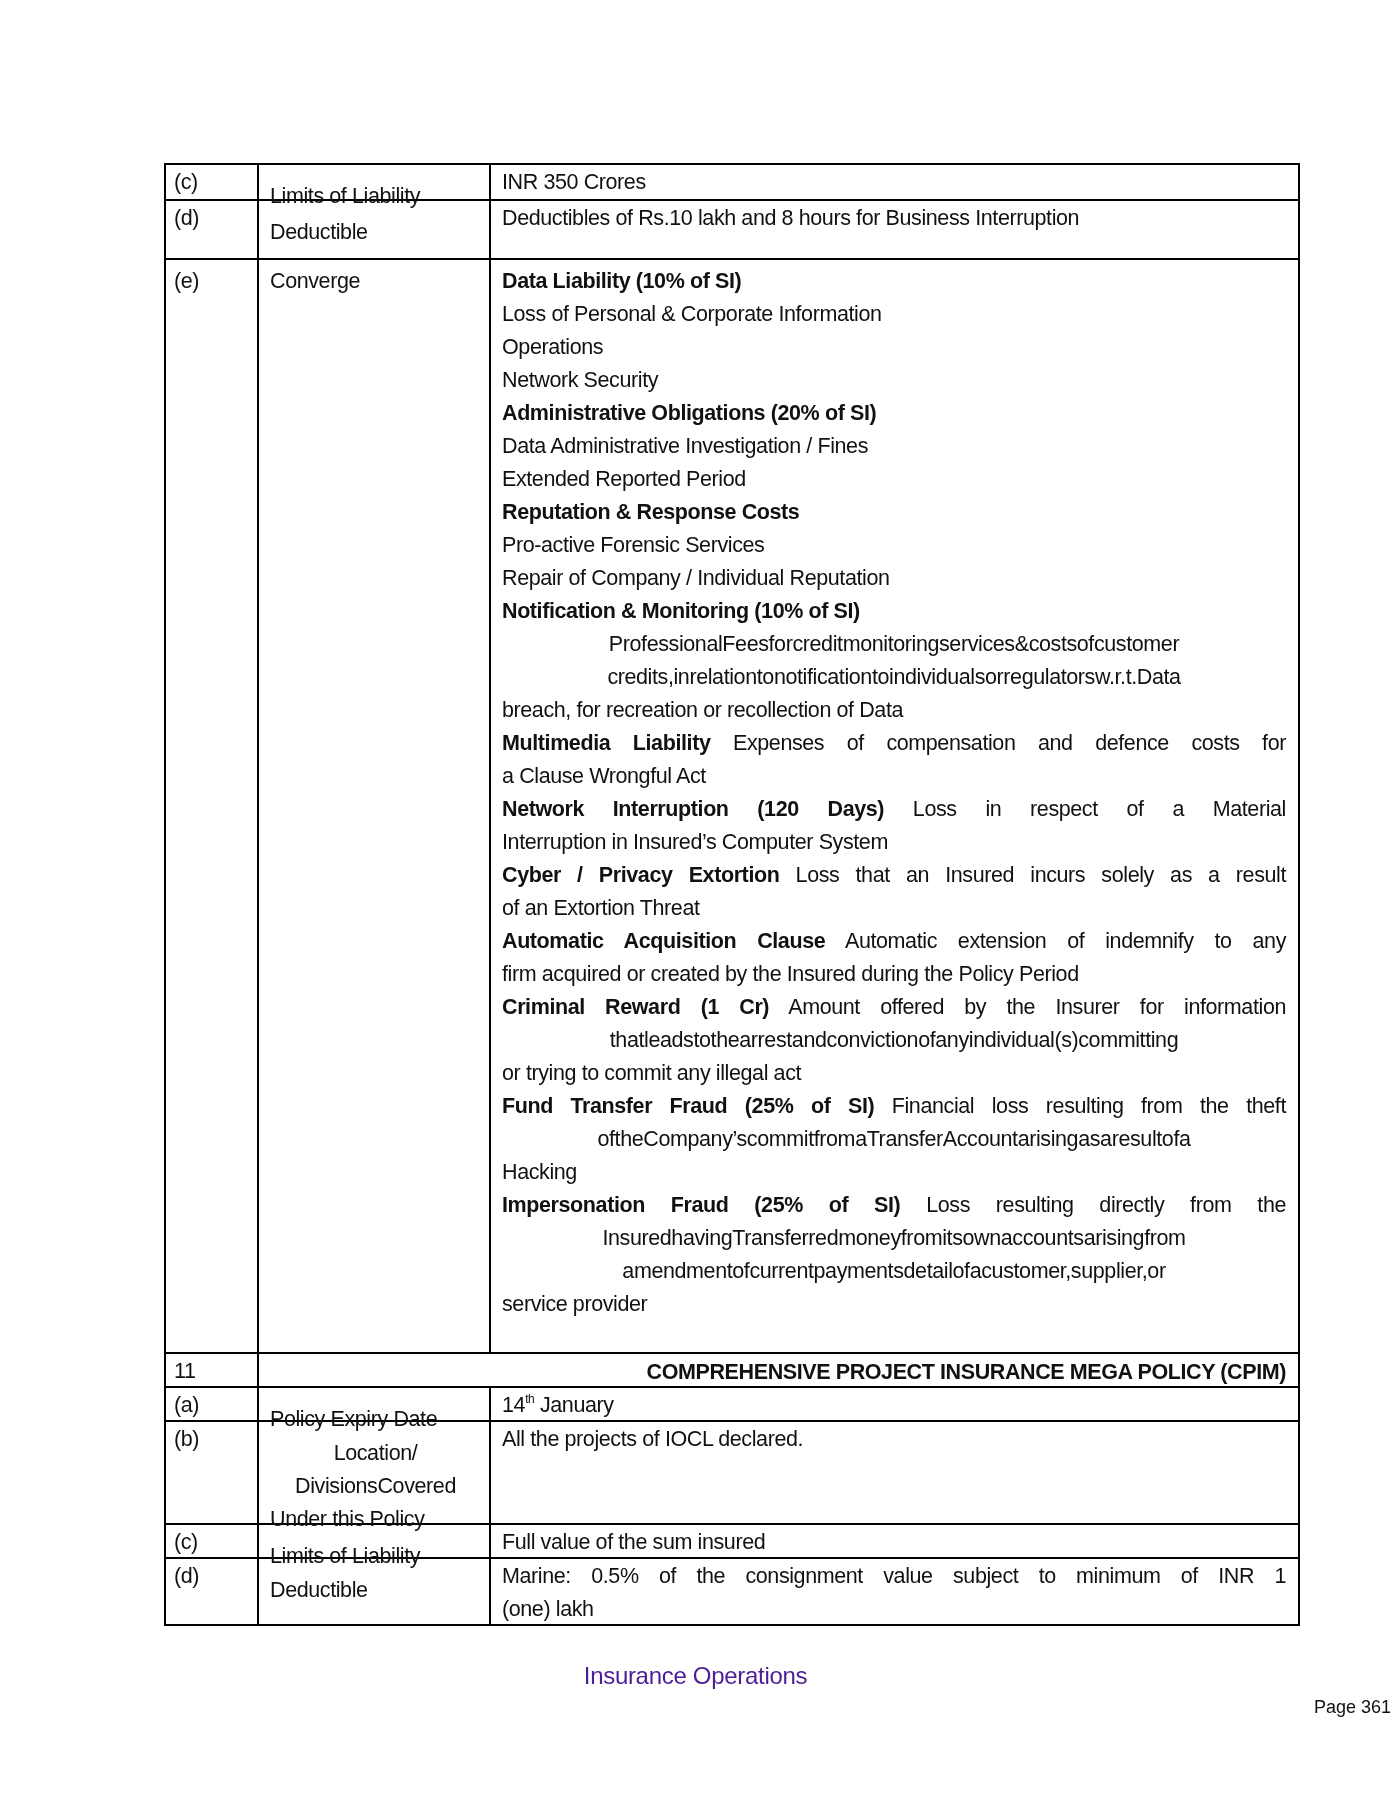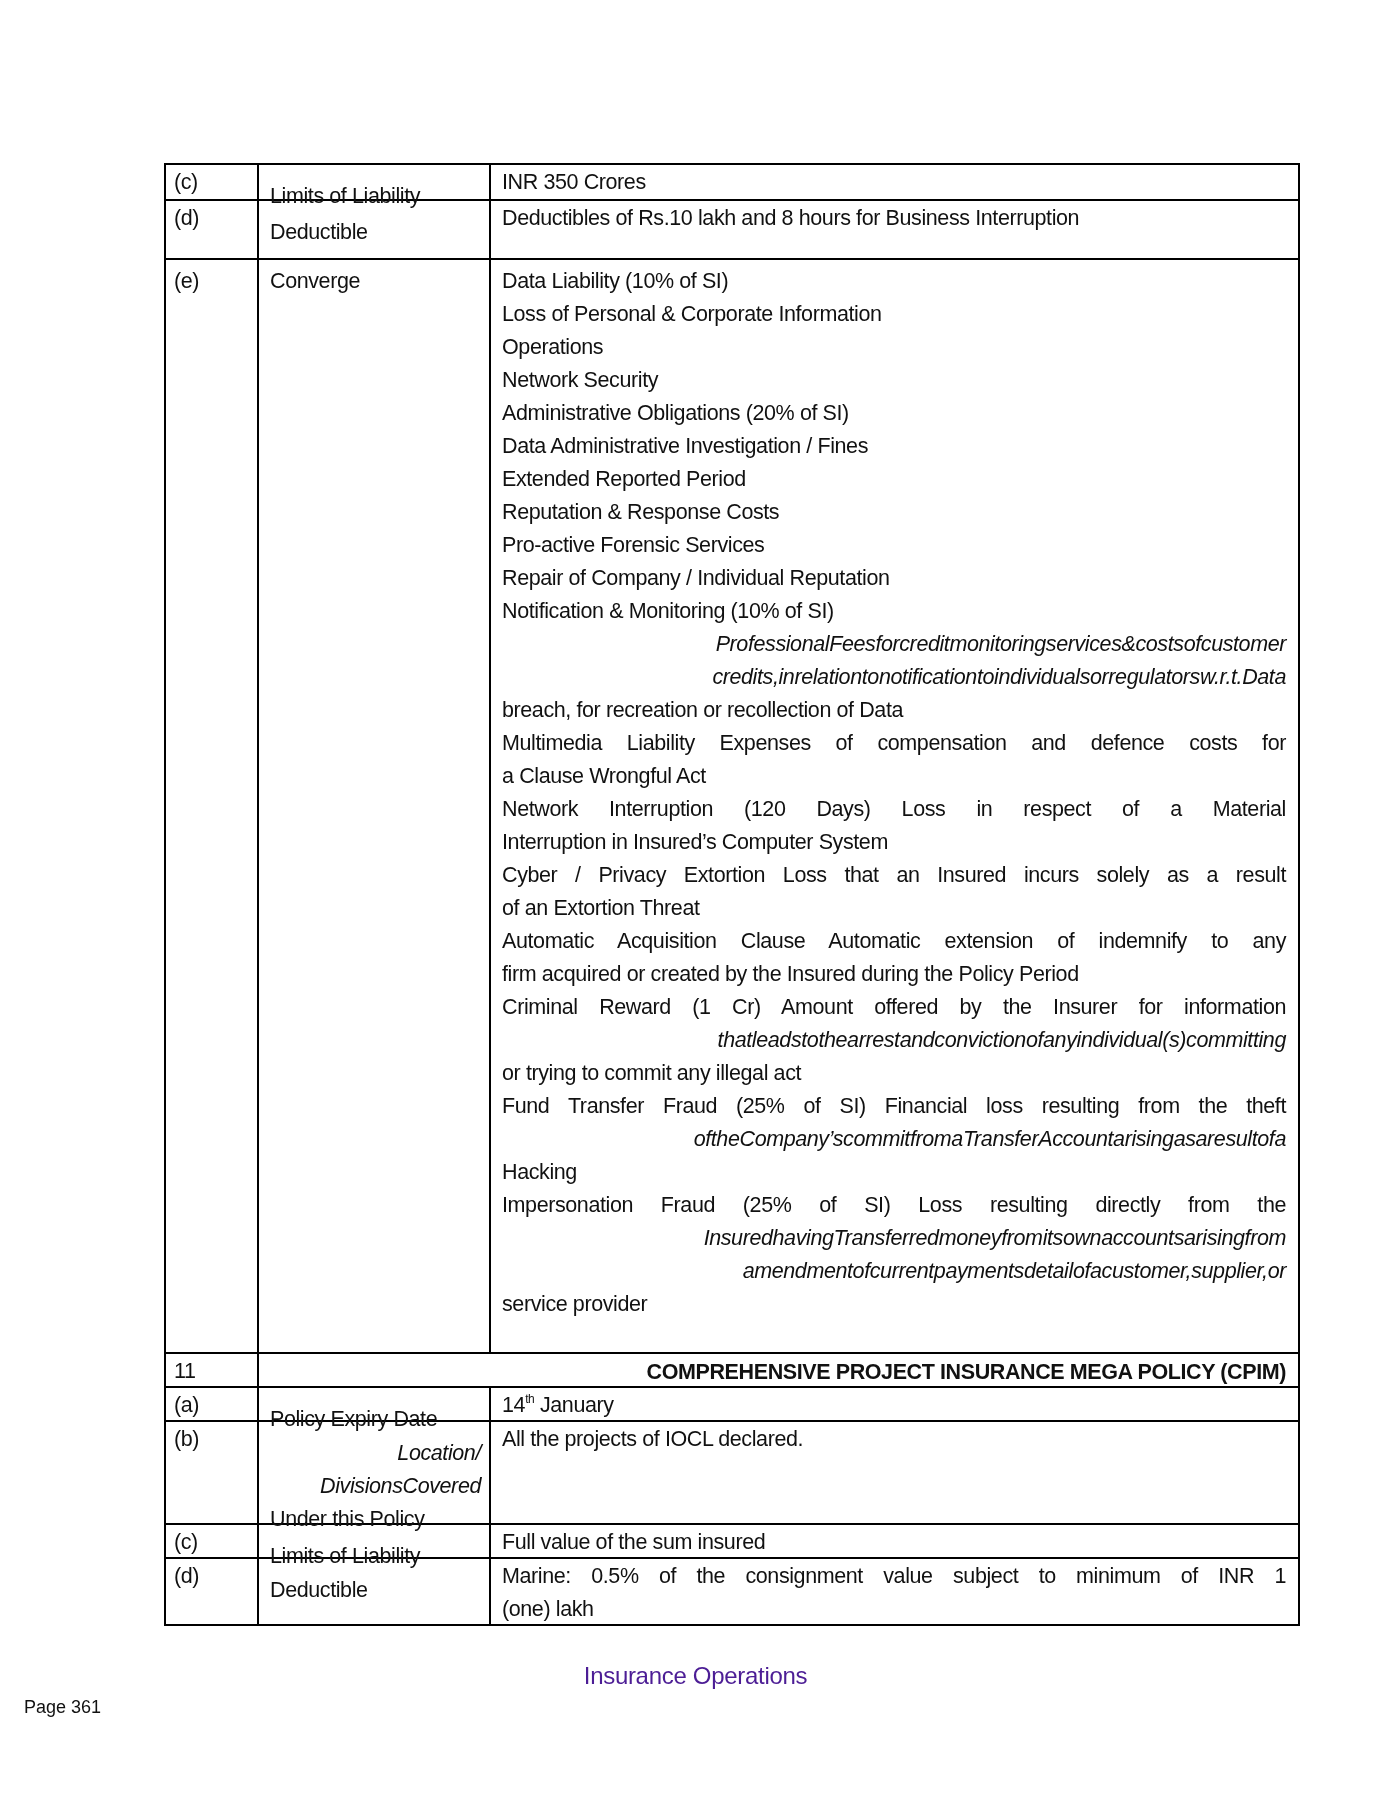--- a/index.html
+++ b/index.html
@@ -4,25 +4,25 @@
 <style>
   html, body { margin:0; padding:0; background:#ffffff; }
   body { width:1391px; height:1800px; position:relative; overflow:hidden; font-family:"Liberation Sans", sans-serif; color:#111; }
   .tbl { position:absolute; left:164px; top:163px; width:1136px; border:2px solid #000; box-sizing:border-box; border-bottom:none; }
   .row { display:flex; border-bottom:2px solid #000; box-sizing:border-box; }
   .c1 { width:93px; box-sizing:border-box; border-right:2px solid #000; padding:1px 0 0 8px; }
   .c2 { width:232px; box-sizing:border-box; border-right:2px solid #000; padding:15px 8px 0 11px; }
   .c3 { flex:1; box-sizing:border-box; padding:1px 12px 0 11px; }
   .span23 { flex:1; box-sizing:border-box; padding:2px 12px 0 11px; font-weight:bold;text-align:right; }
   .ln { font-size:21.5px; line-height:33px; white-space:nowrap; letter-spacing:-0.4px; display:block; }
-  .j { display:flex; justify-content:flex-end; white-space:nowrap;font-style:italic; }
-  .b { font-weight:normal; }
+  .j { display:flex; justify-content:center; white-space:nowrap; }
+  .b { font-weight:bold; }
   sup { font-size:12px; line-height:0; vertical-align:9px; }
   .footer1 { position:absolute; top:1662px; left:0; width:1391px; text-align:center; font-size:24px; letter-spacing:-0.3px; color:#4c1d95; }
-  .footer2 { position:absolute; top:1697px; left:0; width:1391px; text-align:left; font-size:18px; color:#111; padding-left:24px; box-sizing:border-box; }
+  .footer2 { position:absolute; top:1697px; left:0; width:1391px; text-align:right; font-size:18px; color:#111; padding-left:24px; box-sizing:border-box; }
 </style>
 </head>
 <body>
 
 <div class="tbl">
 
   <div class="row" style="height:36px">
     <div class="c1">
         <span class="ln">(c)</span>
       </div>

